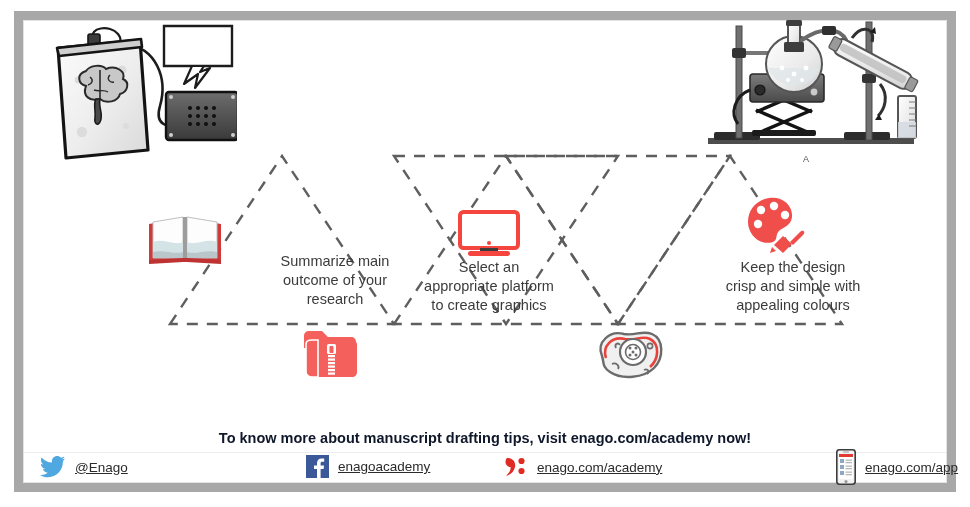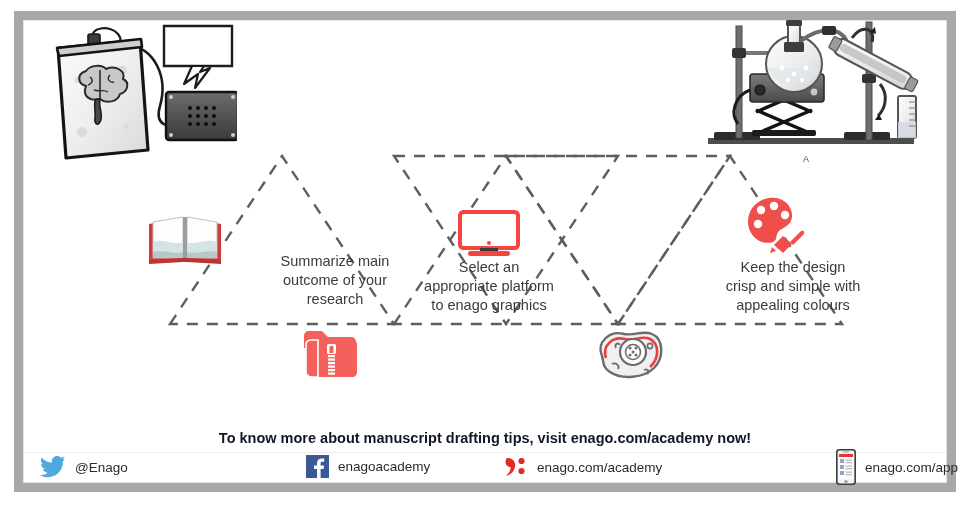--- a/index.html
+++ b/index.html
@@ -127,20 +127,21 @@
   .social {
     position: absolute;
     display: flex;
     align-items: center;
     gap: 9px;
   }
   .social .handle {
     color: #2b2b2b;
     font-size: 13.5px;
     white-space: nowrap;
+    text-decoration: underline;
   }
   .f1 { left: 40px;  top: 456px; }
   .f2 { left: 306px; top: 455px; text-align: right; }
   .f3 { left: 504px; top: 456px; }
   .f4 { left: 808px; top: 449px; margin-left: 28px; }
   .social svg { display: block; }
 </style>
 </head>
 <body>
 
@@ -398,21 +399,21 @@
       <path d="M46 46 L56 36 C 59 33, 62 36, 59 39 L49 49 Z" fill="#ef4e4a"></path>
       <path d="M28 51 L26 57 L32 55 Z" fill="#ef4e4a"></path>
     </svg>
   </div>
 
   <div class="step-label s2">Summarize main
 outcome of your
 research</div>
   <div class="step-label s3">Select an
 appropriate platform
-to enago graphics</div>
+to create graphics</div>
   <div class="step-label s5">Keep the design
 crisp and simple with
 appealing colours</div>
 
   <div class="cta">To know more about manuscript drafting tips, visit enago.com/academy now!</div>
   <div class="footer-rule"></div>
 
   <div class="social f1">
     <span>
       <svg width="26" height="22" viewBox="0 0 26 22">

